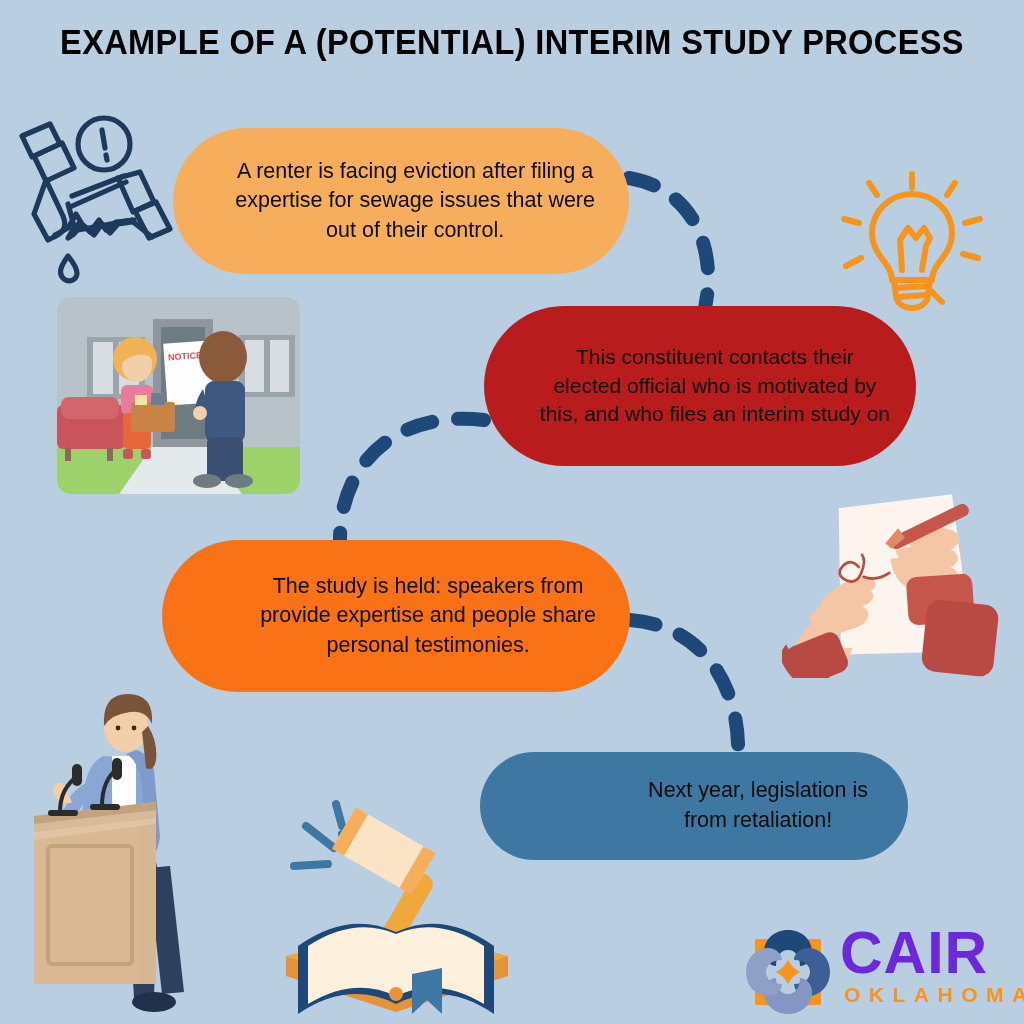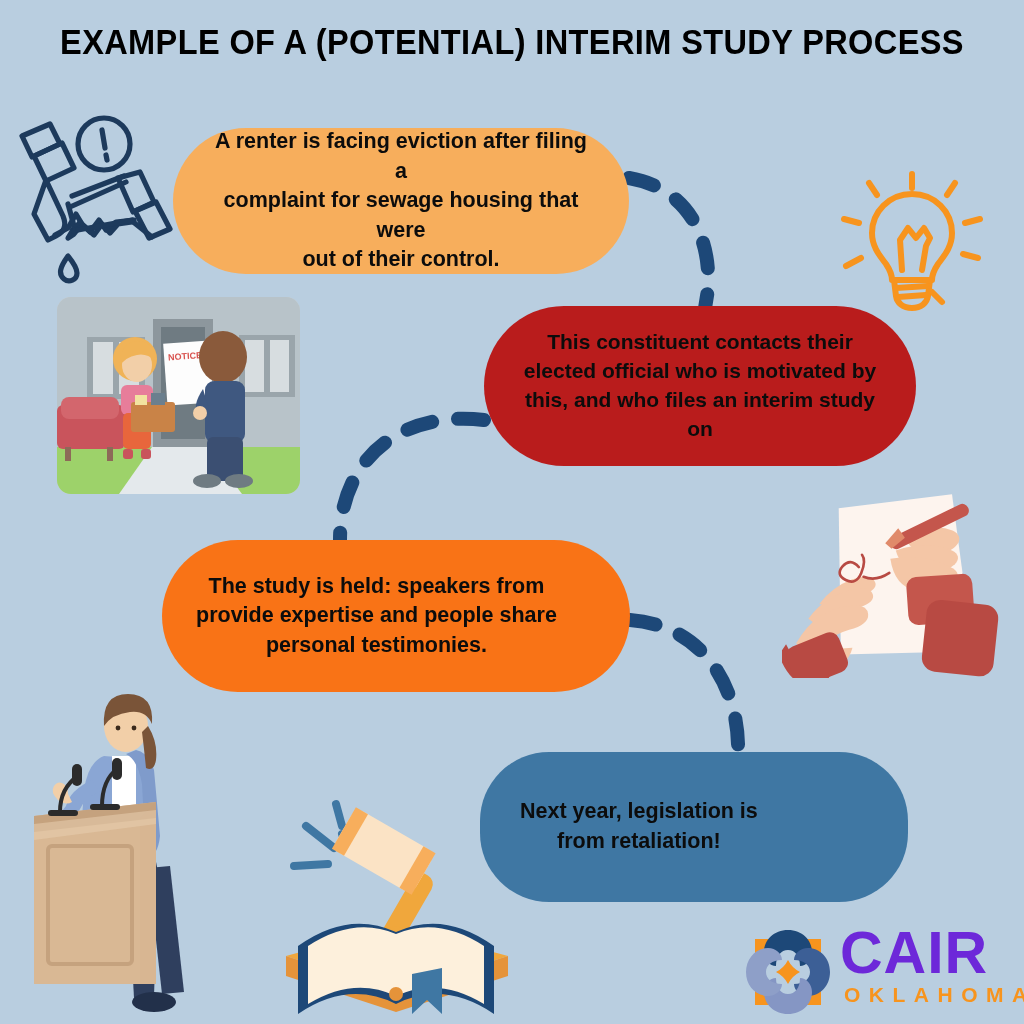--- a/index.html
+++ b/index.html
@@ -34,25 +34,25 @@
     color: #000000;
     transform: scaleX(0.93);
     transform-origin: center top;
     white-space: nowrap;
   }
   
   .pill {
     position: absolute;
     display: flex;
     align-items: center;
-    justify-content: flex-start;
+    justify-content: flex-end;
     text-align: center;
     box-sizing: border-box;
     color: #0c0c0c;
-    font-weight: 700;
+    font-weight: 400;
     line-height: 1.38;
   }
   .pill span { display: block; }
   #pill-1 {
     left: 173px; top: 128px;
     width: 456px; height: 146px;
     border-radius: 73px;
     background: #f7ae5c;
     font-size: 21.5px;
     padding: 0 34px;
@@ -68,21 +68,21 @@
   #pill-3 {
     left: 162px; top: 540px;
     width: 468px; height: 152px;
     border-radius: 76px;
     background: #f97316;
     font-size: 21.5px;
     padding: 0 34px;
   }
   #pill-4 {
     left: 480px; top: 752px;
-    width: 428px; height: 150px;
+    width: 428px; height: 108px;
     border-radius: 69px;
     background: #3f77a3;
     font-size: 21.5px;
     padding: 0 40px;
   }
   
   .connector { position: absolute; overflow: visible; }
   
   .illus { position: absolute; }
   .photo-frame {
@@ -308,21 +308,21 @@
   <svg class="connector" style="left:0; top:0;" width="1024" height="1024">
     <path d="M484 420 C 400 410 340 460 340 540" fill="none" stroke="#1d4878" stroke-width="14" stroke-linecap="round" stroke-dasharray="26 26"></path>
   </svg>
   <svg class="connector" style="left:0; top:0;" width="1024" height="1024">
     <path d="M630 620 C 706 626 740 690 738 754" fill="none" stroke="#1d4878" stroke-width="14" stroke-linecap="round" stroke-dasharray="26 26"></path>
   </svg>
 
   <div class="pill" id="pill-1">
     <div>
       <span>A renter is facing eviction after filing a</span>
-      <span>complaint for sewage housing that were</span>
+      <span>expertise for sewage issues that were</span>
       <span>out of their control.</span>
     </div>
   </div>
 
   <div class="pill" id="pill-2">
     <div>
       <span>This constituent contacts their</span>
       <span>elected official who is motivated by</span>
       <span>this, and who files an interim study on</span>
     </div>

